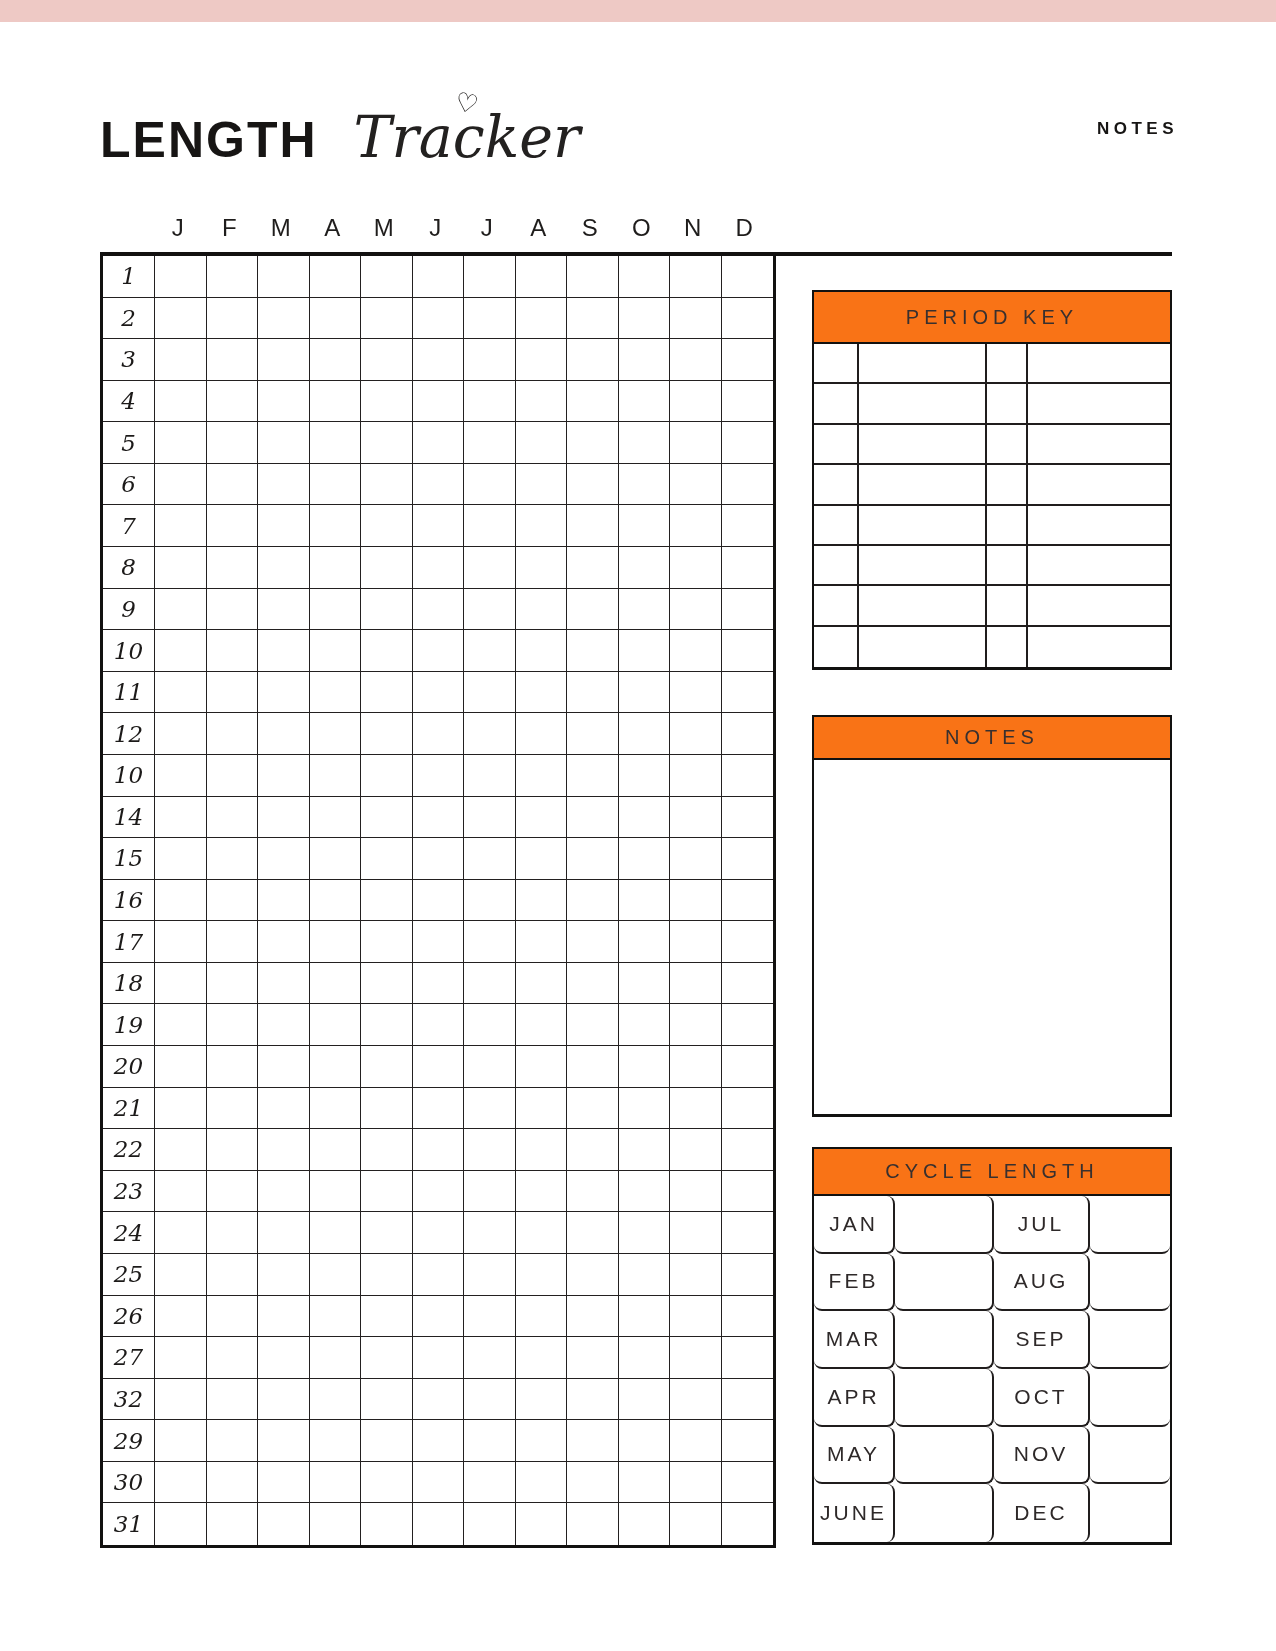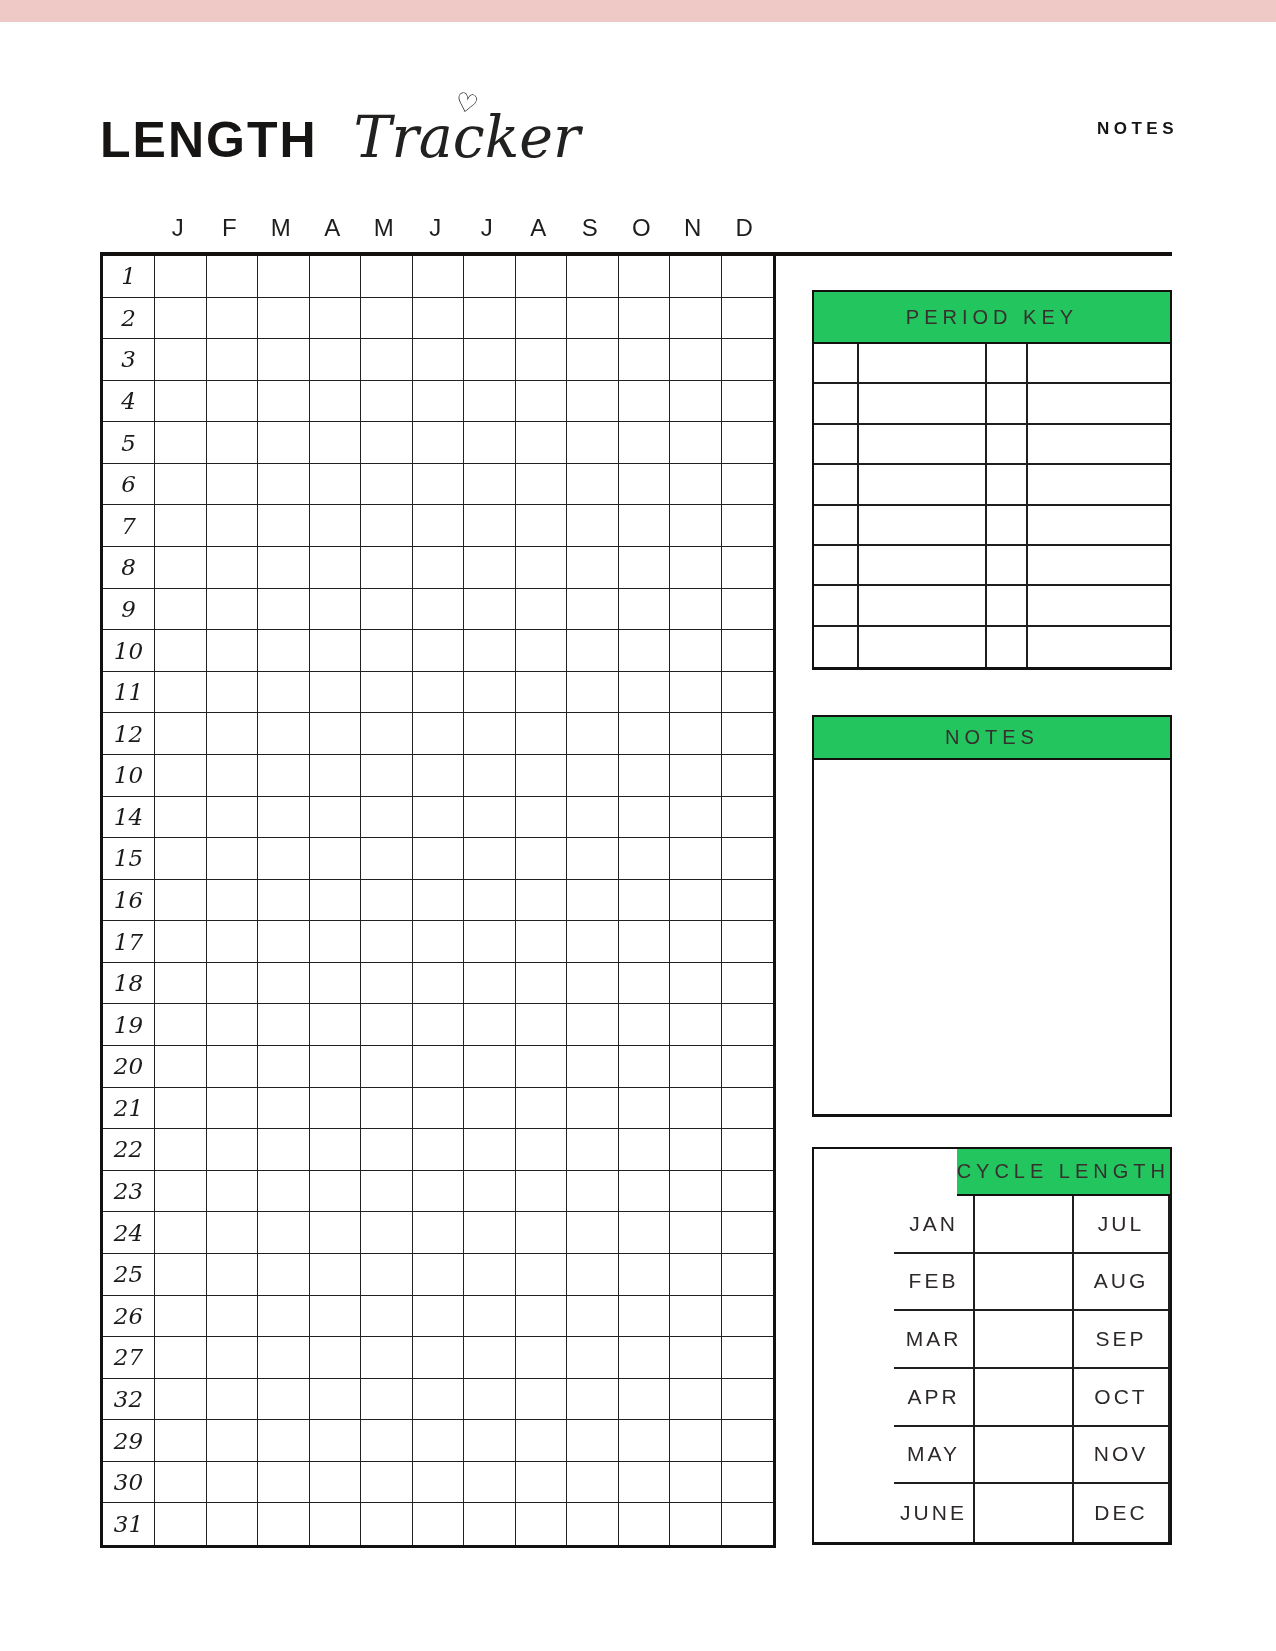--- a/index.html
+++ b/index.html
@@ -34,38 +34,38 @@
             grid-template-columns:52px repeat(12,1fr);grid-template-rows:repeat(31,1fr);background:#fff;}
   .cell{border-right:1.5px solid #232020;border-bottom:1.5px solid #232020;}
   .cell.no-r{border-right:none;}
   .cell.no-b{border-bottom:none;}
   .num{display:flex;align-items:center;justify-content:center;
        font-family:"DejaVu Serif", serif;font-style:italic;font-size:23px;color:#1c1a19;}
 
   
   .box{position:absolute;left:812px;width:360px;box-sizing:border-box;border:2.5px solid #121110;
        display:flex;flex-direction:column;background:#fff;}
-  .boxhead{background:#22c55e;border-bottom:2px solid #121110;display:flex;align-items:center;
+  .boxhead{background:#f97316;border-bottom:2px solid #121110;display:flex;align-items:center;
            justify-content:center;font-size:20px;font-weight:400;letter-spacing:5px;color:#38302f;}
 
   .keybox{top:290px;height:380px;border-bottom-width:3.5px;}
   .keybox .boxhead{height:50px;flex:none;}
   .keybody{flex:1;display:grid;grid-template-columns:45px 128px 41px 1fr;grid-template-rows:repeat(8,1fr);}
   .kcell{border-right:2px solid #201d1d;border-bottom:2px solid #201d1d;}
   .kcell.no-r{border-right:none;}
   .kcell.no-b{border-bottom:none;}
 
   .notesbox{top:715px;height:402px;border-bottom-width:3px;}
   .notesbox .boxhead{height:41px;flex:none;}
   .notesbody{flex:1;background:#fff;}
 
-  .cyclebox{top:1147px;height:398px;border-bottom-width:3px;align-items:flex-end;}
+  .cyclebox{top:1147px;height:398px;border-bottom-width:3px;}
   .cyclebox .boxhead{height:45px;flex:none;}
   .cyclebody{flex:1;display:grid;grid-template-columns:81px 99px 96px 1fr;grid-template-rows:repeat(6,1fr);}
-  .ccell{border-right:2px solid #201d1d;border-bottom:2px solid #201d1d;}
+  .ccell{border-right:2px solid #201d1d;border-bottom:2px solid #201d1d;border-radius:8px;}
   .ccell.no-r{border-right:none;}
   .ccell.no-b{border-bottom:none;}
   .clabel{display:flex;align-items:center;justify-content:center;font-size:21px;
           letter-spacing:3px;color:#2e2929;font-weight:400;}
 </style>
 </head>
 <body>
 
 <div class="page">
 

